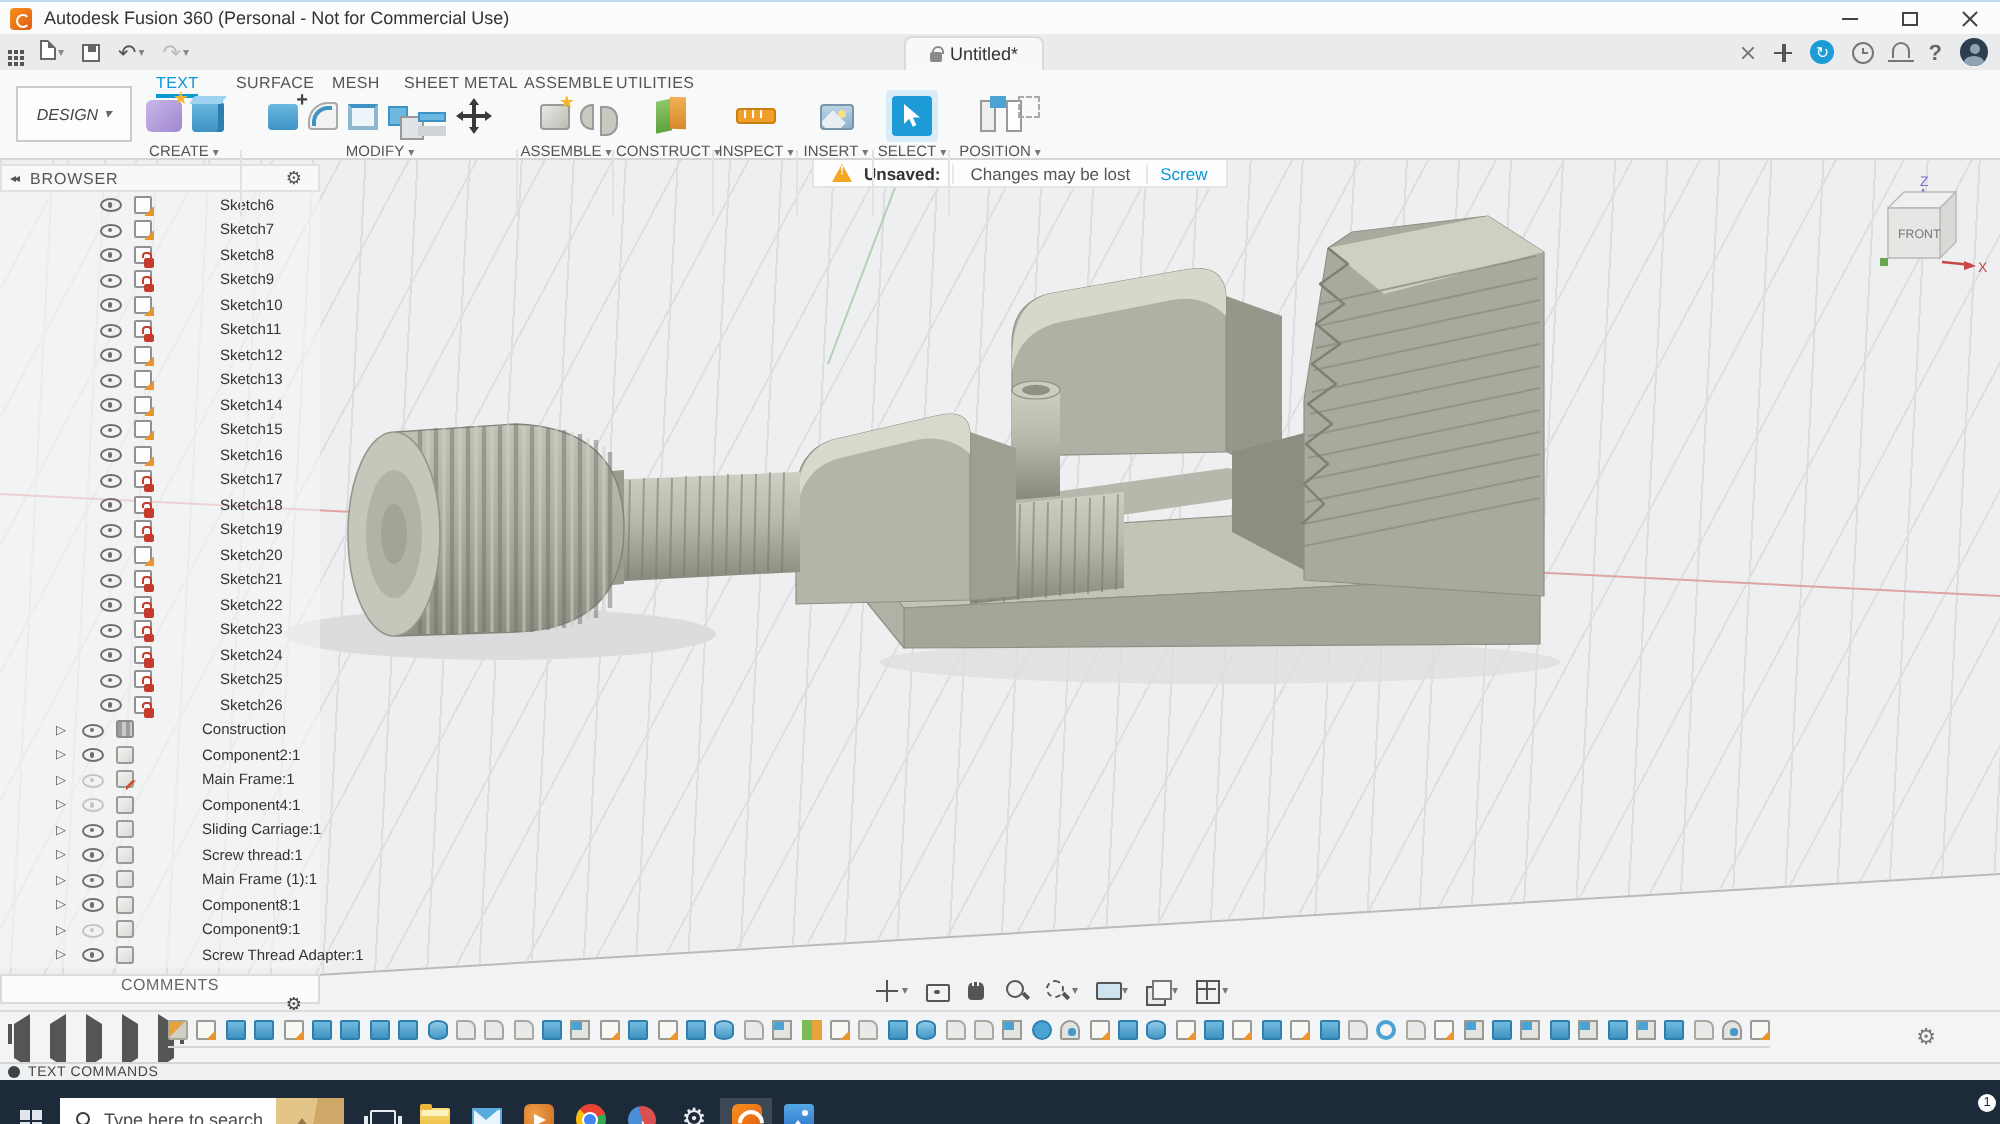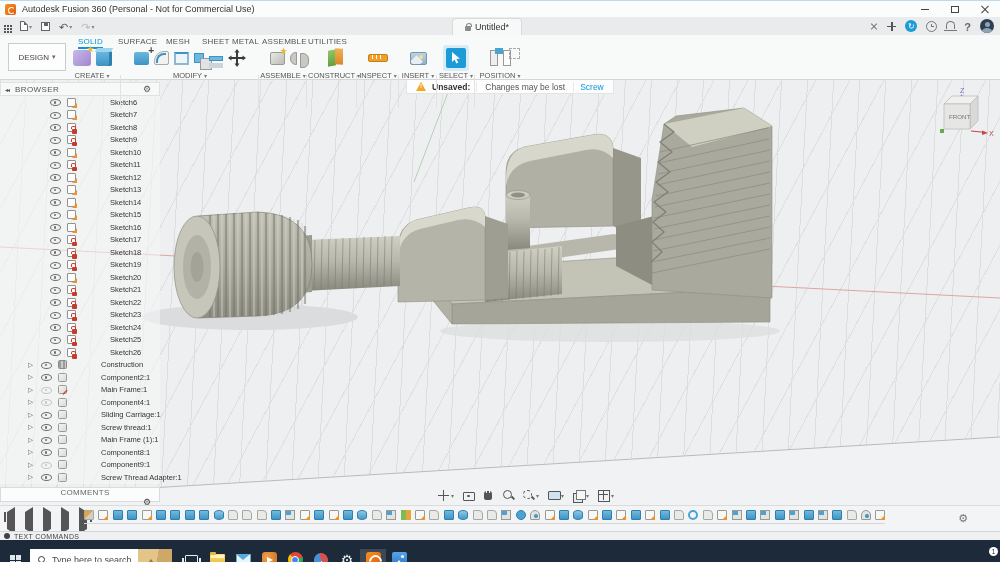--- a/index.html
+++ b/index.html
@@ -62,21 +62,21 @@
   .tr-help::before{content:"?";font-size:11px;color:#666;font-weight:bold;}
   .tr-avatar{width:14px;height:14px;border-radius:50%;background:#2c3e50;position:relative;overflow:hidden;}
   .tr-avatar::before{content:"";position:absolute;left:4.5px;top:3px;width:5px;height:5px;border-radius:50%;background:#8fa3b5;}
   .tr-avatar::after{content:"";position:absolute;left:2px;top:9px;width:10px;height:6px;border-radius:50% 50% 0 0;background:#8fa3b5;}
 
   
   #ribbon { position:absolute; left:0; top:35px; width:1000px; height:45px;
     background:#f8f9f9; border-bottom:1px solid #d3d5d6; z-index:18; }
   .design-box { position:absolute; left:8px; top:8px; width:58px; height:28px;
     border:1px solid #c9cbcc; background:#fdfdfd; display:flex; align-items:center; justify-content:center;
-    font-size:8px; color:#444; }
+    font-size:8px; color:#444;font-style:italic; }
   .design-box::after{content:"\25BE";font-size:7px;color:#666;margin-left:3px;}
   .rtab { position:absolute; top:2px; font-size:8px; color:#555; letter-spacing:.2px; }
   .rtab.active { color:#0a98d5; border-bottom:2px solid #0a98d5; padding-bottom:1px; }
   .rgroup { position:absolute; top:11px; height:34px; }
   .rgroup .glabel { position:absolute; bottom:0; left:0; right:0; text-align:center;
     font-size:7.5px; color:#555; white-space:nowrap; }
   .rgroup .glabel::after{content:"\25BE";font-size:6px;color:#777;margin-left:2px;}
   .gicons { display:flex; gap:5px; align-items:center; justify-content:center; height:24px; }
   .gsep { position:absolute; top:40px; width:1px; height:33px; background:#e1e2e3; }
 
@@ -485,21 +485,21 @@
     <span class="tr-clock"></span>
     <span class="tr-bell"></span>
     <span class="tr-help"></span>
     <span class="tr-avatar"></span>
   </div>
 </div>
 
 <div id="ribbon">
   <div class="design-box">DESIGN</div>
   <div id="ribbon-tabs">
-      <span class="rtab active" style="left: 78px;">SOLID</span>
+      <span class="rtab active" style="left: 78px;">TEXT</span>
       <span class="rtab" style="left: 118px;">SURFACE</span>
       <span class="rtab" style="left: 166px;">MESH</span>
       <span class="rtab" style="left: 202px;">SHEET METAL</span>
       <span class="rtab" style="left: 262px;">ASSEMBLE</span>
       <span class="rtab" style="left: 308px;">UTILITIES</span>
     </div>
 
   <div class="gsep" style="left:120px"></div>
     <div class="gsep" style="left:258px"></div>
   <div class="gsep" style="left:306px"></div>

